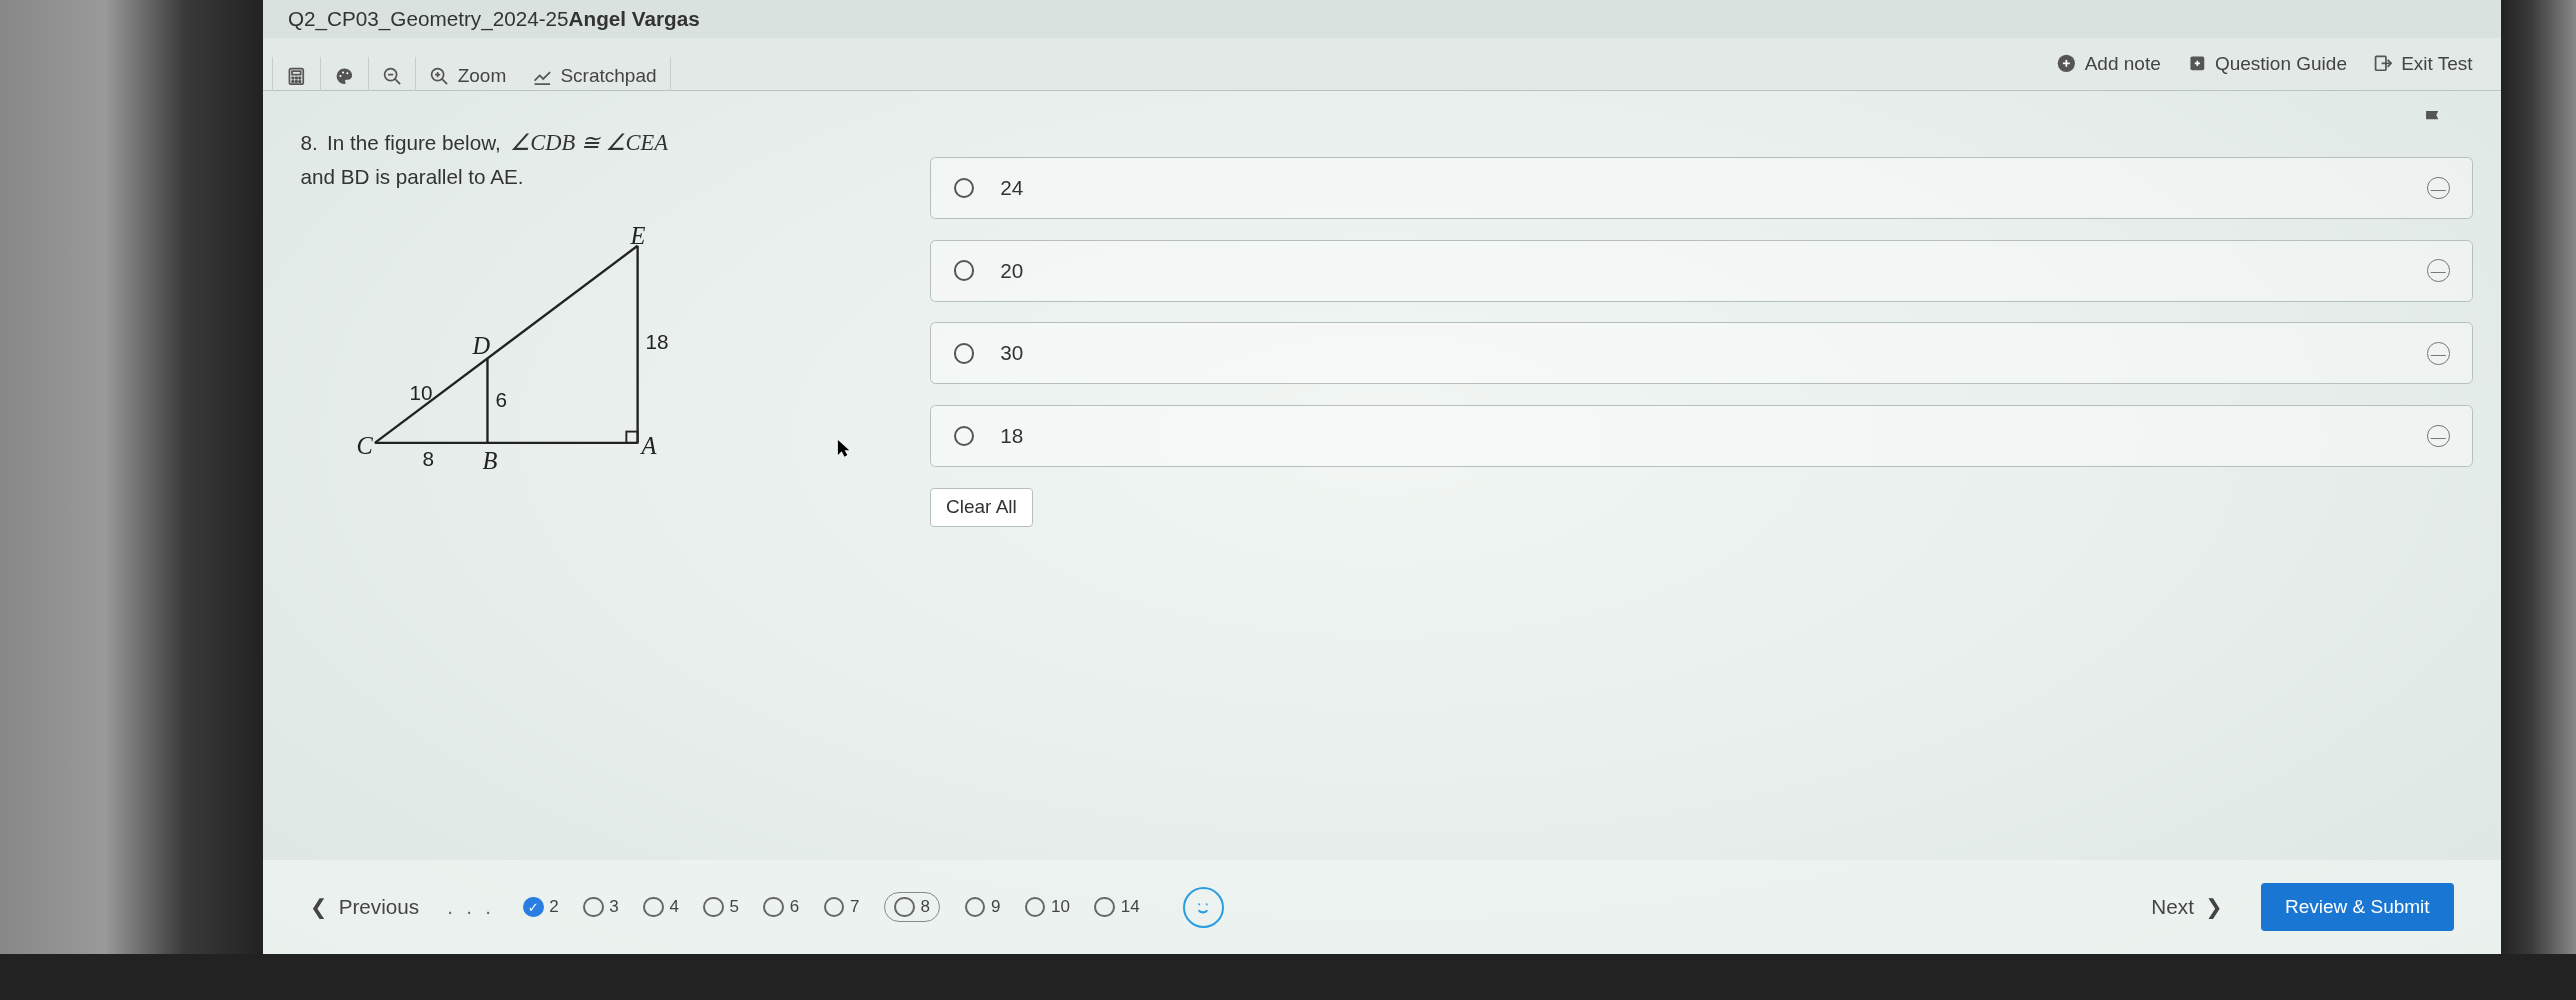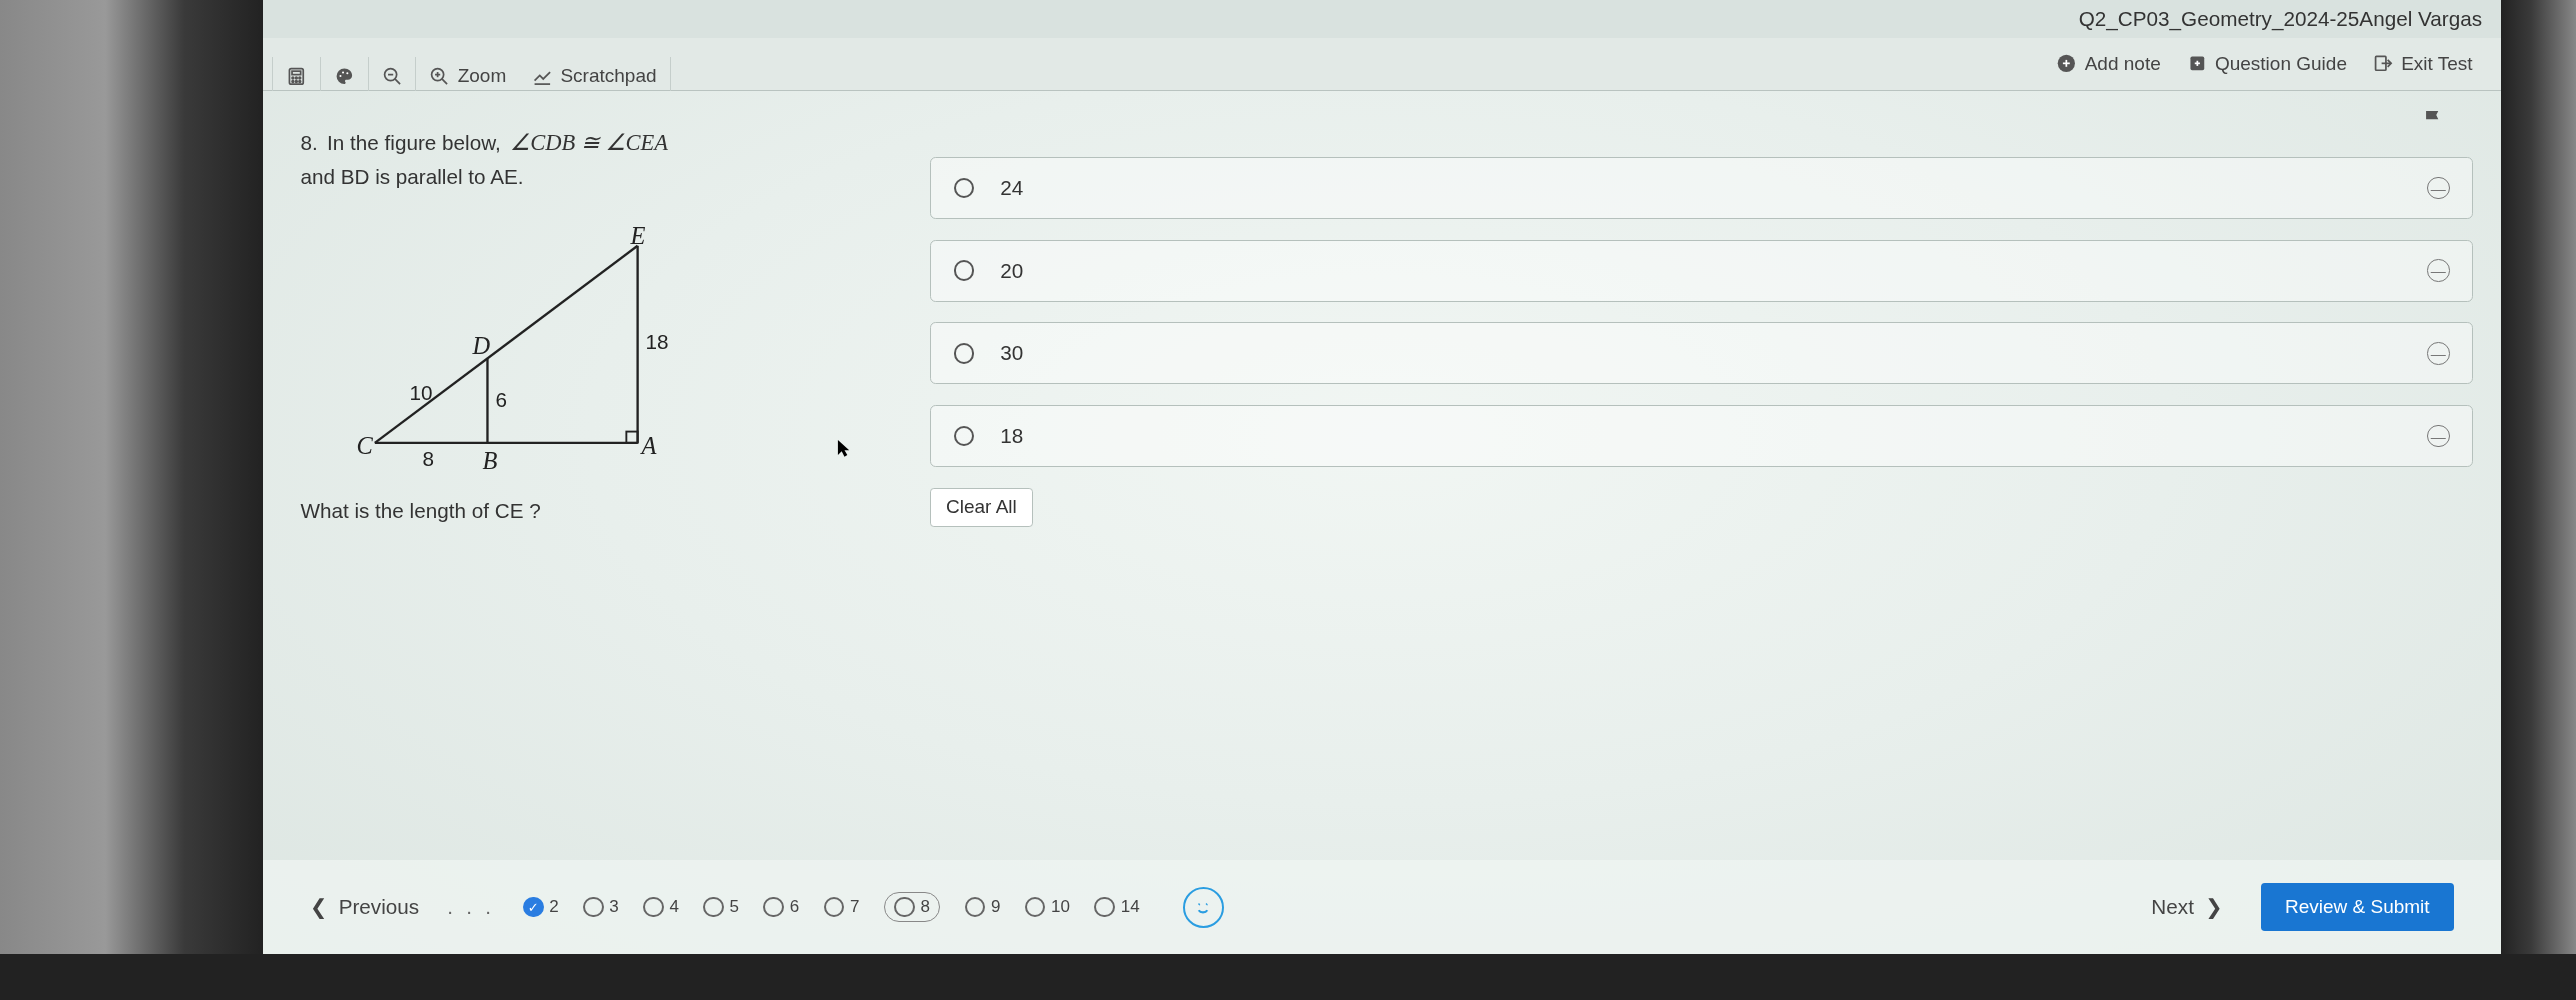--- a/index.html
+++ b/index.html
@@ -24,25 +24,25 @@
     background: #222;
   }
   .screen {
     position: absolute;
     left: 263px; top: 0; right: 75px; bottom: 47px;
     background: #eef4f2;
     display: flex; flex-direction: column;
   }
   .titlebar {
     height: 38px; background: #d9e2df;
-    display: flex; align-items: center; justify-content: flex-end;
-    padding: 0 19px; font-size: 20.7px; color: #333;
+    display: flex; align-items: center; justify-content: flex-start;
+    padding: 0 25px; font-size: 20.7px; color: #333;
   }
   .titlebar .title-left { font-weight: 500; color: #333; }
-  .titlebar .title-right { font-weight: 400; color: #333; }
+  .titlebar .title-right { font-weight: 700; color: #333; }
   .toolbar {
     height: 53px; background: #e2e9e6;
     border-bottom: 1.9px solid #b9c3c0;
     display: flex; align-items: center; padding: 0 9.4px;
     font-size: 19px; color: #444;
   }
   .toolbar .tb-btn {
     height: 38px; display: flex; align-items: center; gap: 7.5px;
     padding: 0 13px; border-right: 0.9px solid #c5cecb; cursor: pointer; margin-top: 24px;
   }
@@ -275,21 +275,20 @@
           <span class="lbl" style="left:126px; top:220px;">B</span>
           <span class="lbl" style="left:285px; top:205px;">A</span>
           <span class="lbl" style="left:116px; top:105px;">D</span>
           <span class="lbl" style="left:274px; top:-5.6px;">E</span>
           <span class="num" style="left:66px; top:220px;">8</span>
           <span class="num" style="left:53px; top:154px;">10</span>
           <span class="num" style="left:139px; top:161px;">6</span>
           <span class="num" style="left:289px; top:103px;">18</span>
         </div>
 
-        <div class="q-prompt">What is the length of CE ?</div>
       </div>
 
       <div class="answers-col">
         <div class="answer-opt">
           <div class="opt-left">
             <span class="radio-empty"></span>
             <span>24</span>
           </div>
           <span class="strike-circle">—</span>
         </div>

